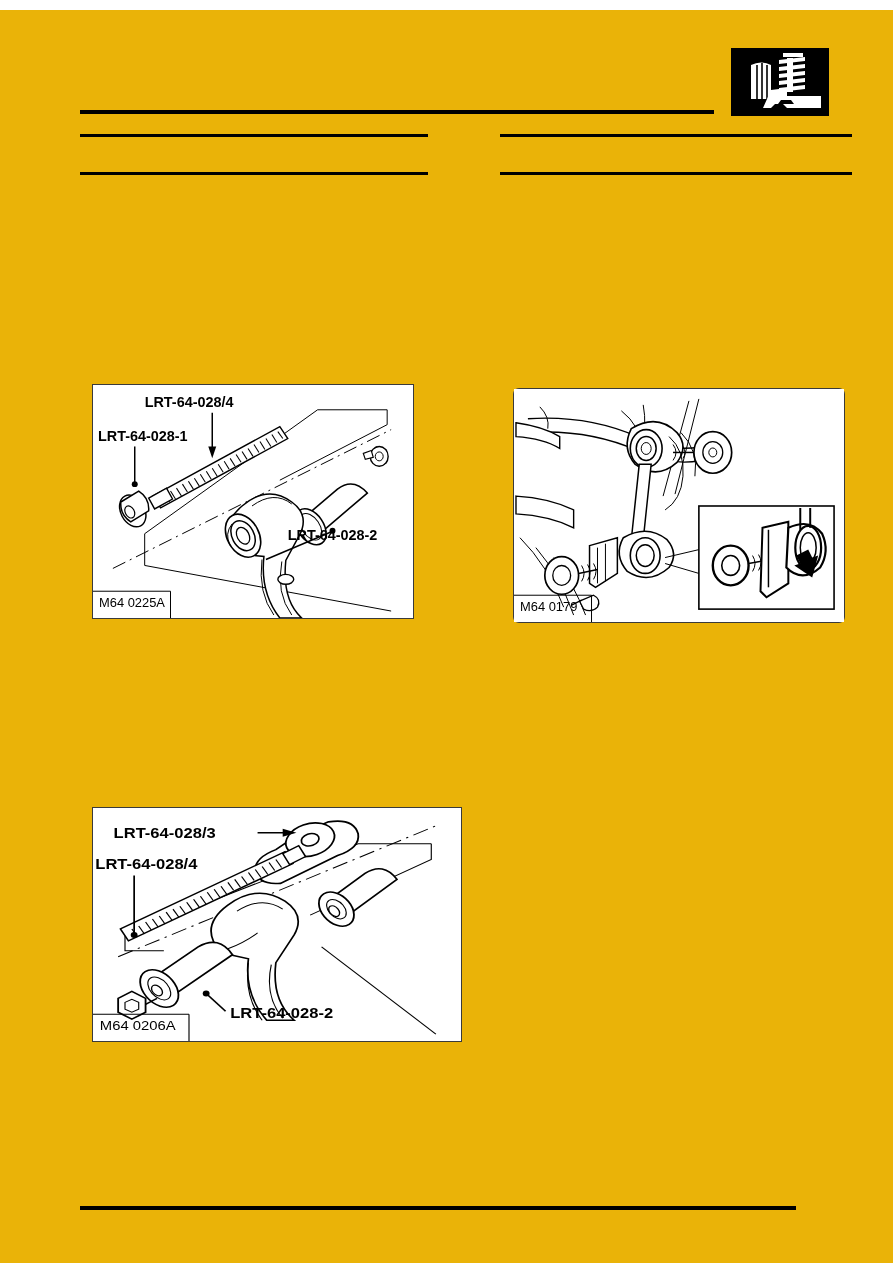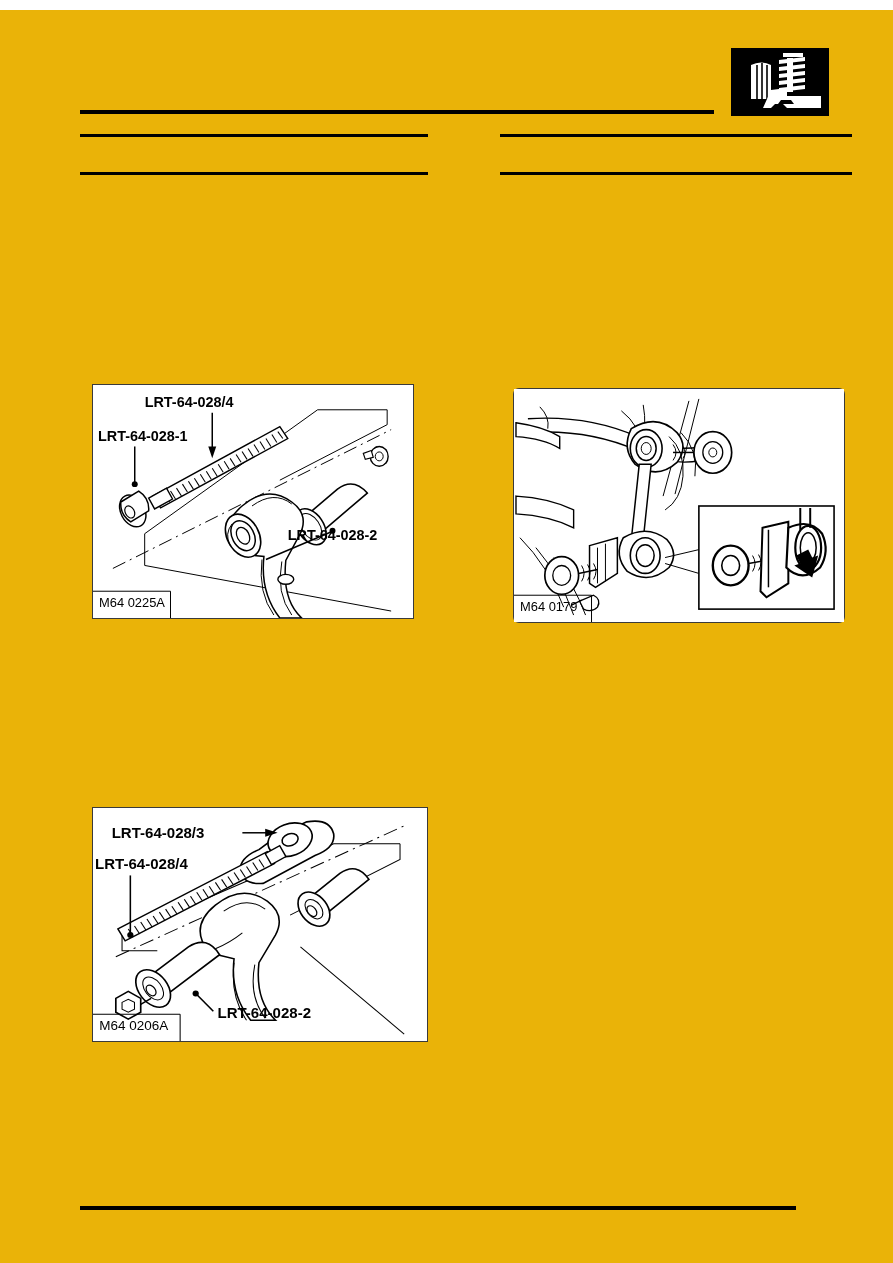--- a/index.html
+++ b/index.html
@@ -48,21 +48,21 @@
   .figure {
     position: absolute;
     border: 1px solid #3a3a3a;
     background: #ffffff;
     box-sizing: border-box;
   }
   .figure svg { display: block; width: 100%; height: 100%; }
 
   .fig-1 { left: 92px;  top: 374px;  width: 322px; height: 235px; }
   .fig-2 { left: 513px; top: 378px;  width: 332px; height: 235px; border-radius: 6px; }
-  .fig-3 { left: 92px;  top: 797px;  width: 336px; height: 235px; }
+  .fig-3 { left: 92px;  top: 797px;  width: 370px; height: 235px; }
 
   
   .cap {
     font-family: "Liberation Sans", sans-serif;
     font-size: 13px;
     fill: #000000;
   }
   .lbl {
     font-family: "Liberation Sans", sans-serif;
     font-size: 14.5px;

